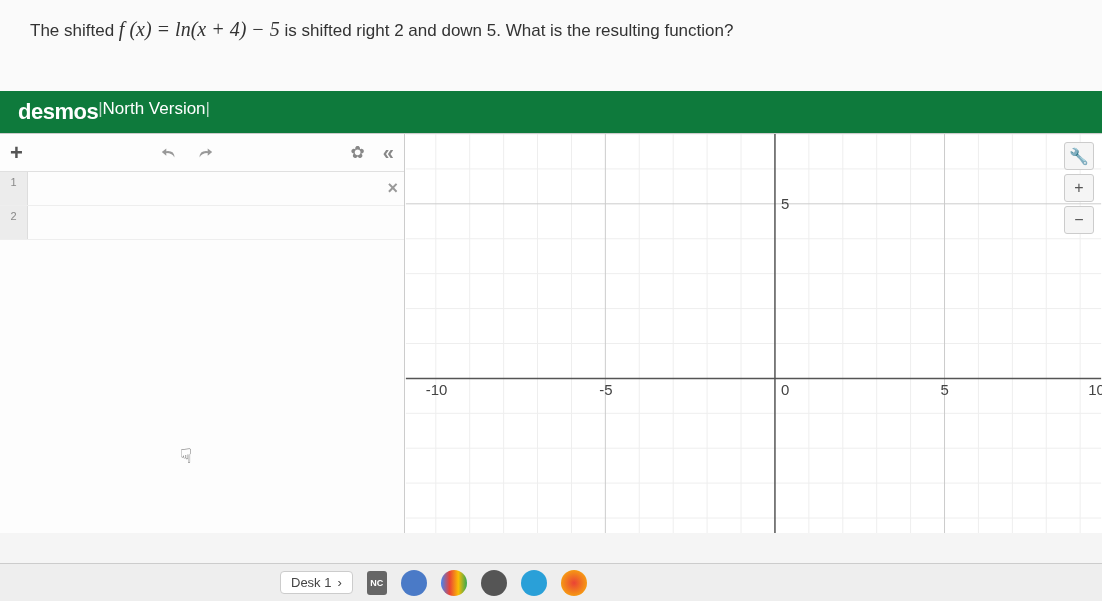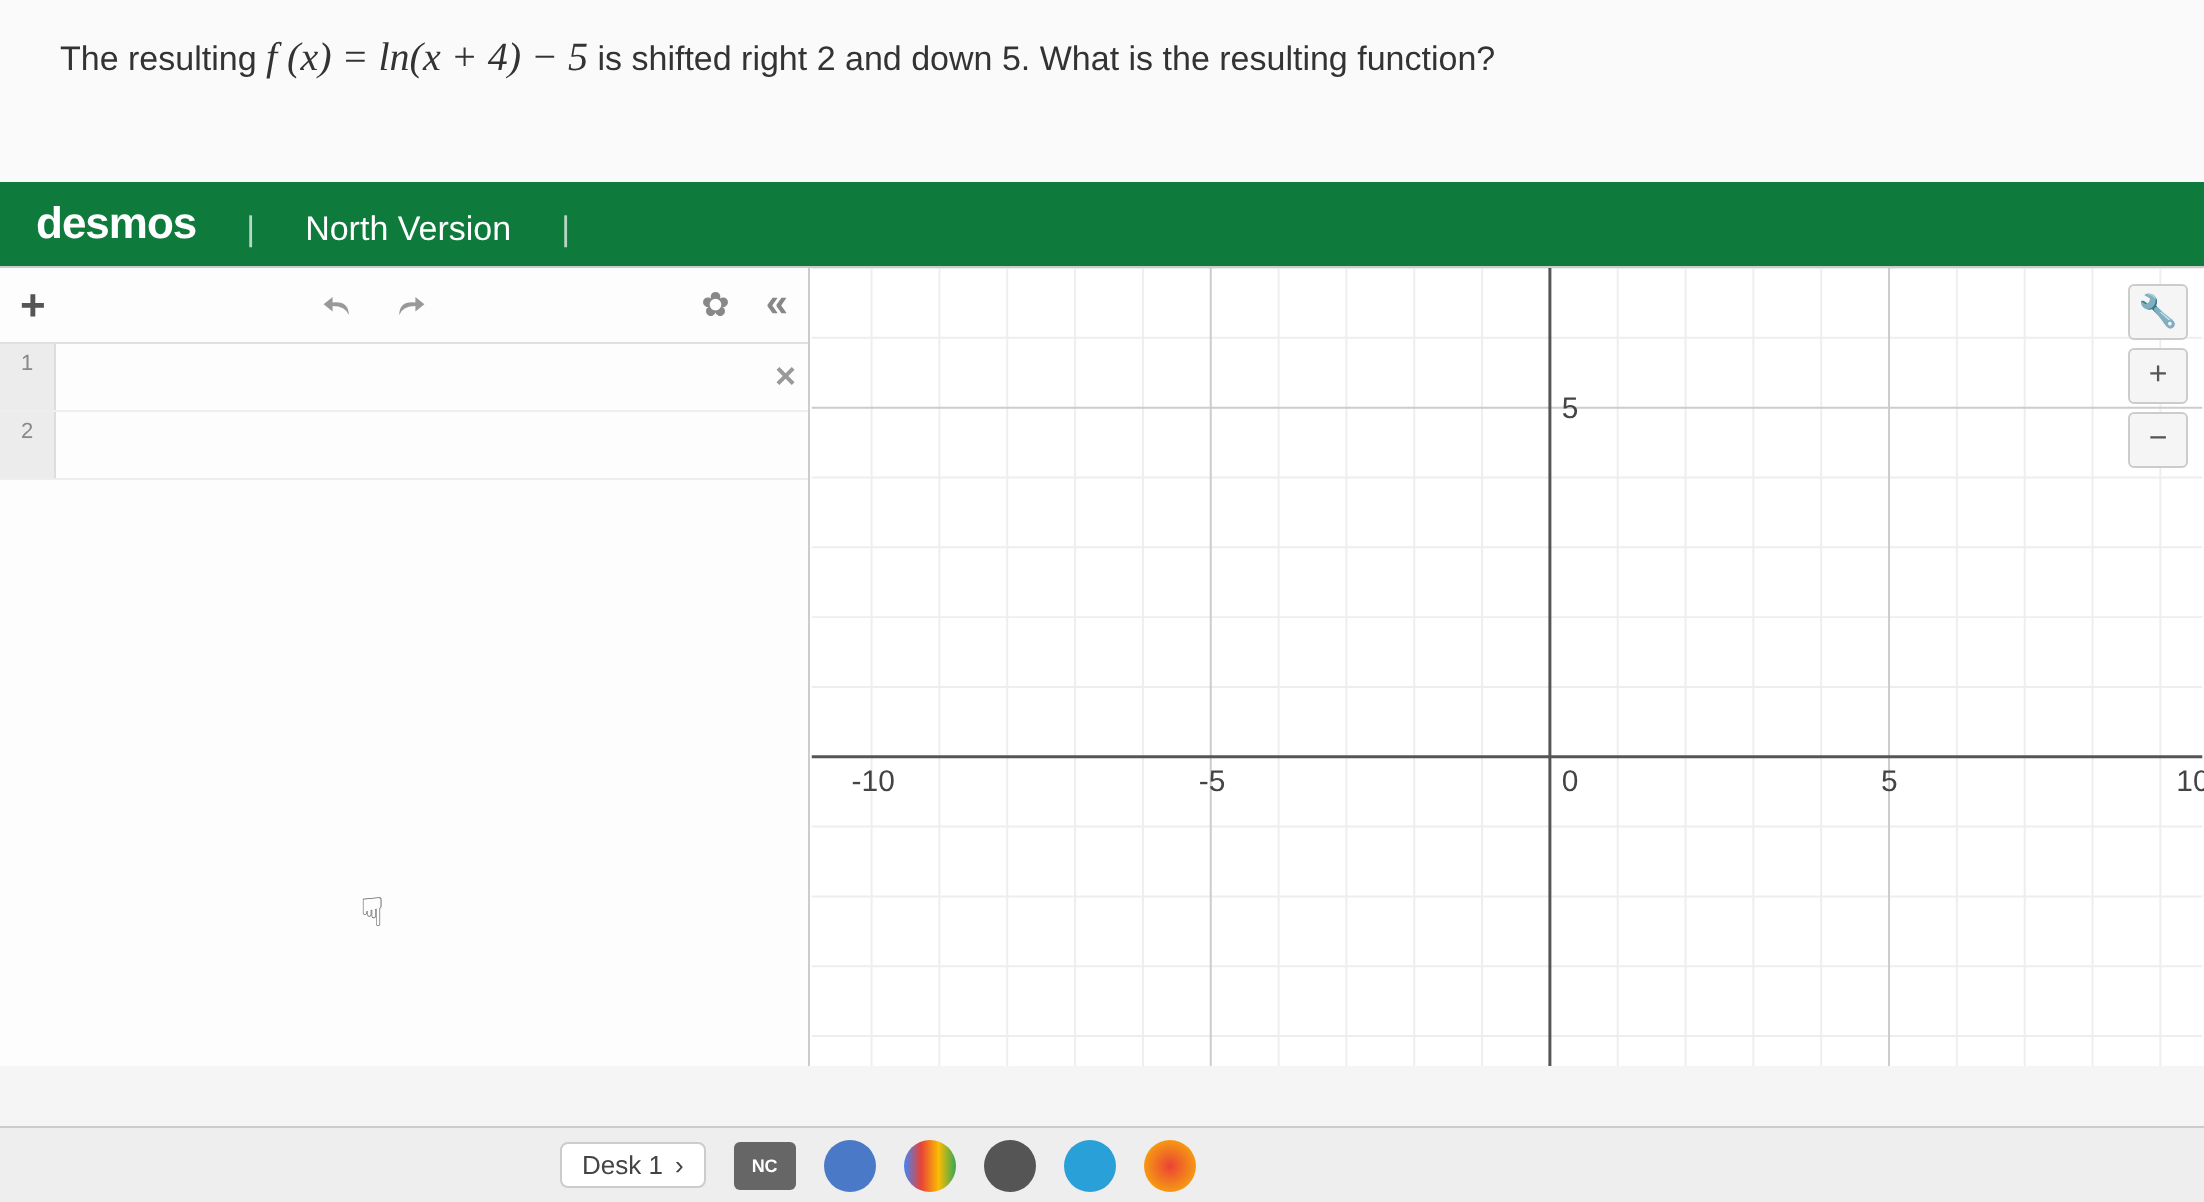--- a/index.html
+++ b/index.html
@@ -11,22 +11,22 @@
       font-size: 17px;
       color: #333;
     }
     .question-area .math { font-family: 'Times New Roman', serif; font-style: italic; font-size: 20px; }
     
     .desmos-bar {
       background: #0e7a3c;
       color: white;
       padding: 8px 18px;
       display: flex;
-      align-items: flex-end;
-      gap: 25px;
+      align-items: flex-start;
+      gap: 0;
       font-size: 17px;
     }
     .desmos-bar .brand { font-weight: 300; font-size: 22px; letter-spacing: -0.5px; }
     .desmos-bar .brand b { font-weight: 700; }
     .desmos-bar .sep { color: rgba(255,255,255,0.7); }
     
     .workspace { display: flex; height: 400px; background: white; border-top: 1px solid #ccc; }
     
     .expr-panel { width: 405px; border-right: 1px solid #ccc; background: #fdfdfd; position: relative; }
     .expr-toolbar {
@@ -65,27 +65,27 @@
       position: absolute; bottom: 0; left: 0; right: 0; height: 38px;
       background: #eee; border-top: 1px solid #ccc;
       display: flex; align-items: center; gap: 14px; padding: 0 280px;
     }
     .task-item {
       background: white; border: 1px solid #ccc; border-radius: 4px;
       padding: 3px 10px; font-size: 13px; color: #444; display: flex; align-items: flex-start; gap: 6px;
       cursor: pointer;
     }
     .task-icon { width: 26px; height: 26px; border-radius: 50%; display: inline-block; }
-    .icon-nc { width: 31px; height: 24px; background: #666; color: white; font-size: 9px; font-weight: bold; display: flex; align-items: center; justify-content: center; border-radius: 3px; }
+    .icon-nc { width: 20px; height: 24px; background: #666; color: white; font-size: 9px; font-weight: bold; display: flex; align-items: center; justify-content: center; border-radius: 3px; }
   </style>
 </head>
 <body>
 
 <div class="question-area">
-  <span>The resulting </span>
+  <span>The shifted </span>
   <span class="math">f (x) = ln(x + 4) − 5</span>
   <span>is shifted right 2 and down 5.  What is the resulting function?</span>
 </div>
 
 <div class="desmos-bar">
   <span class="brand"><b>desmos</b></span>
   <span class="sep">|</span>
   <span>North Version</span>
   <span class="sep">|</span>
 </div>

